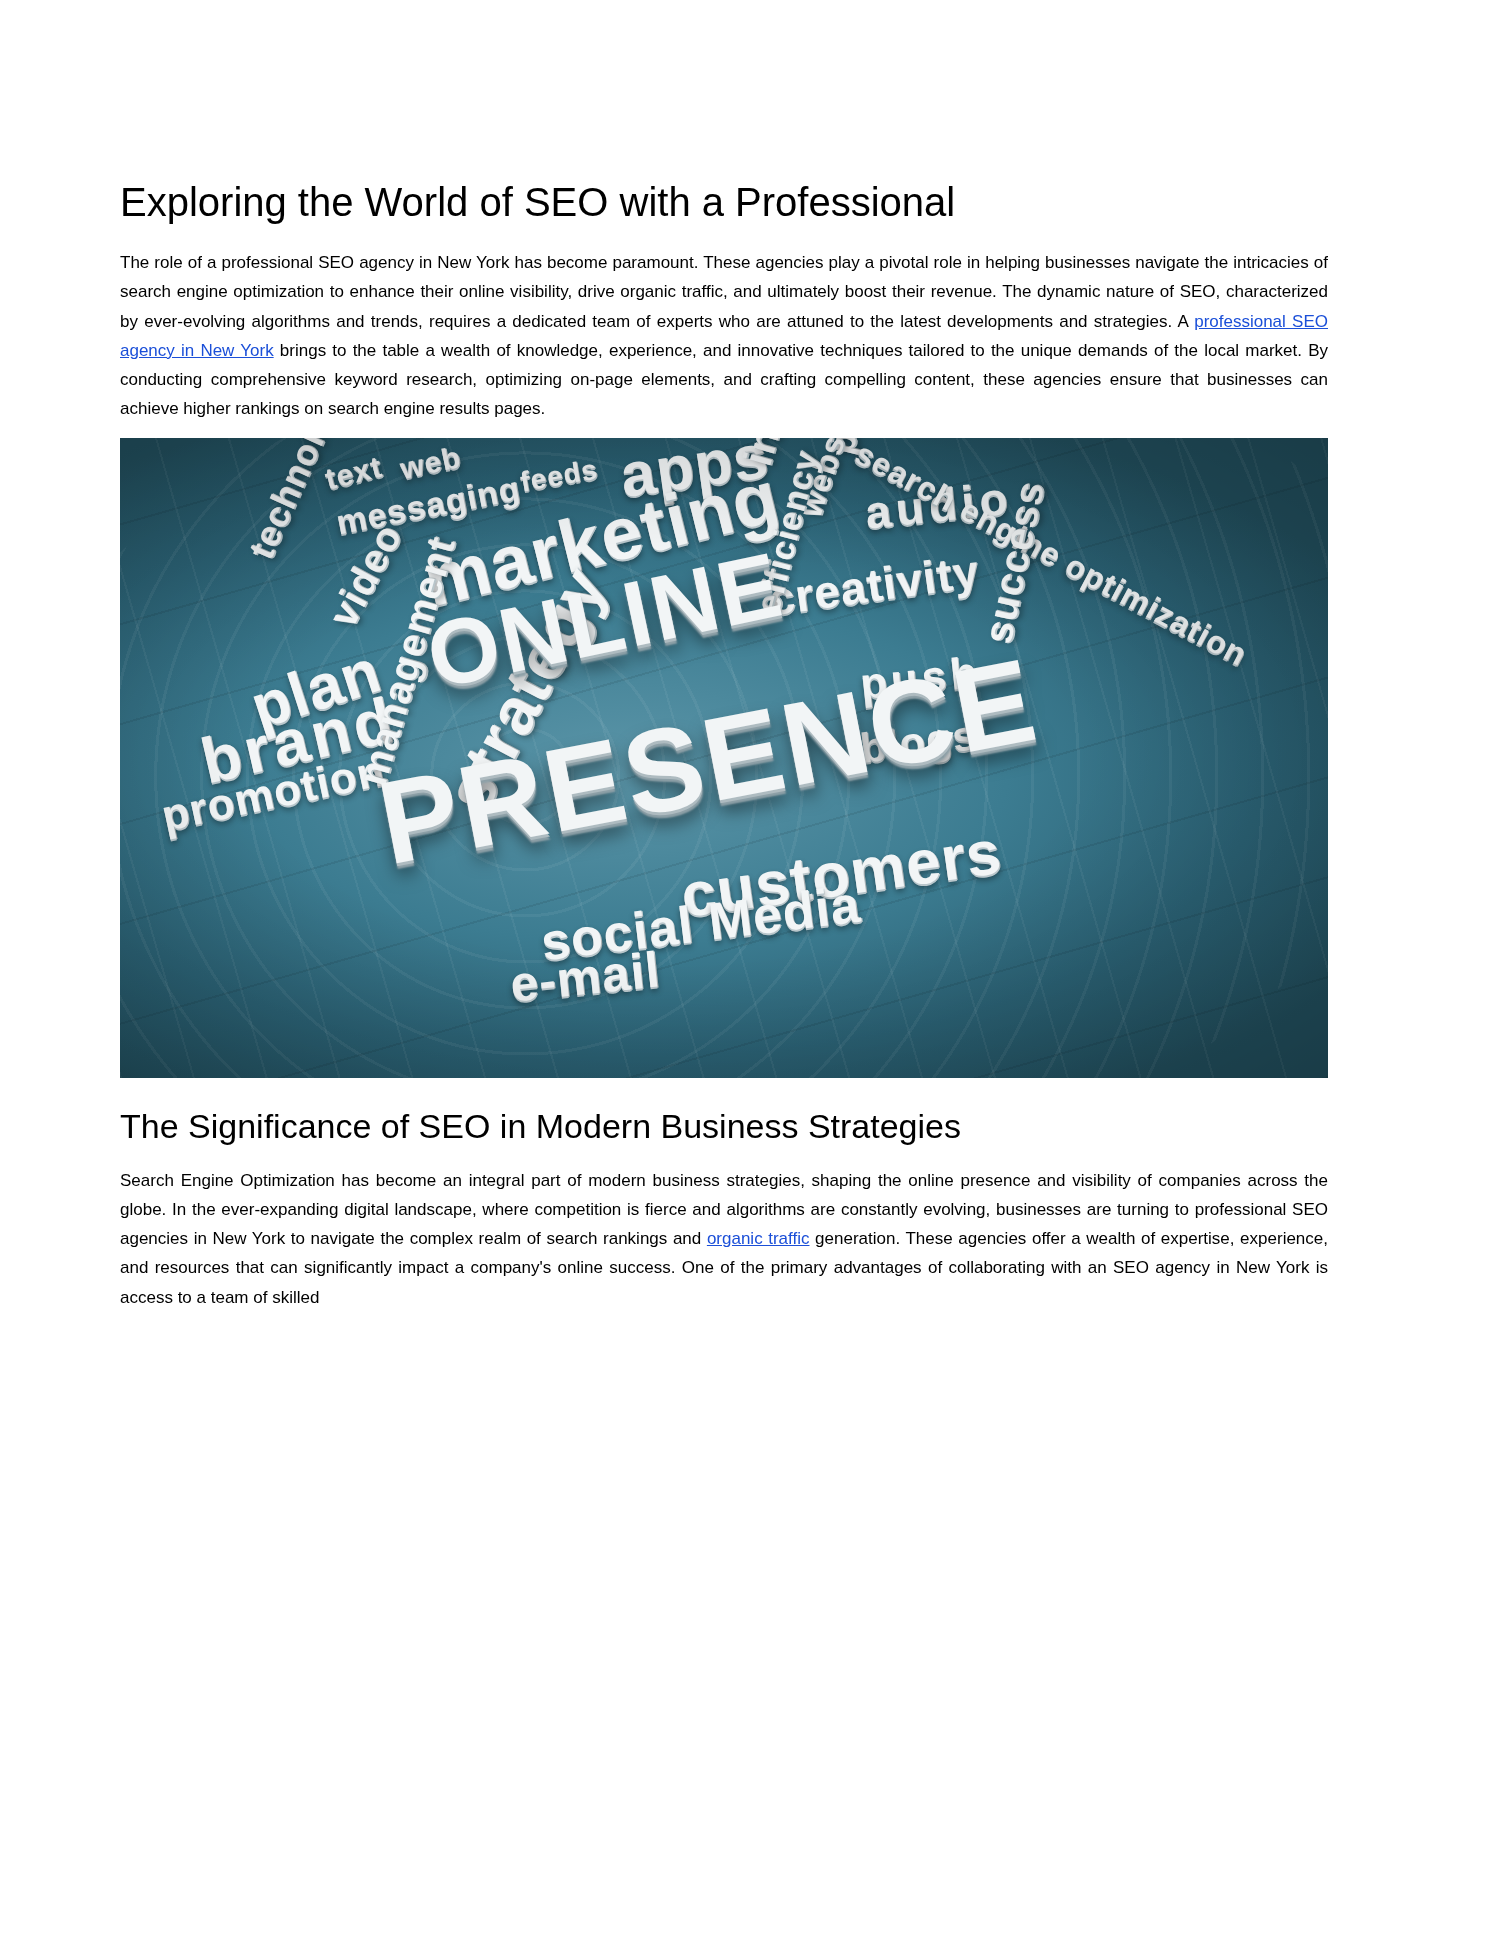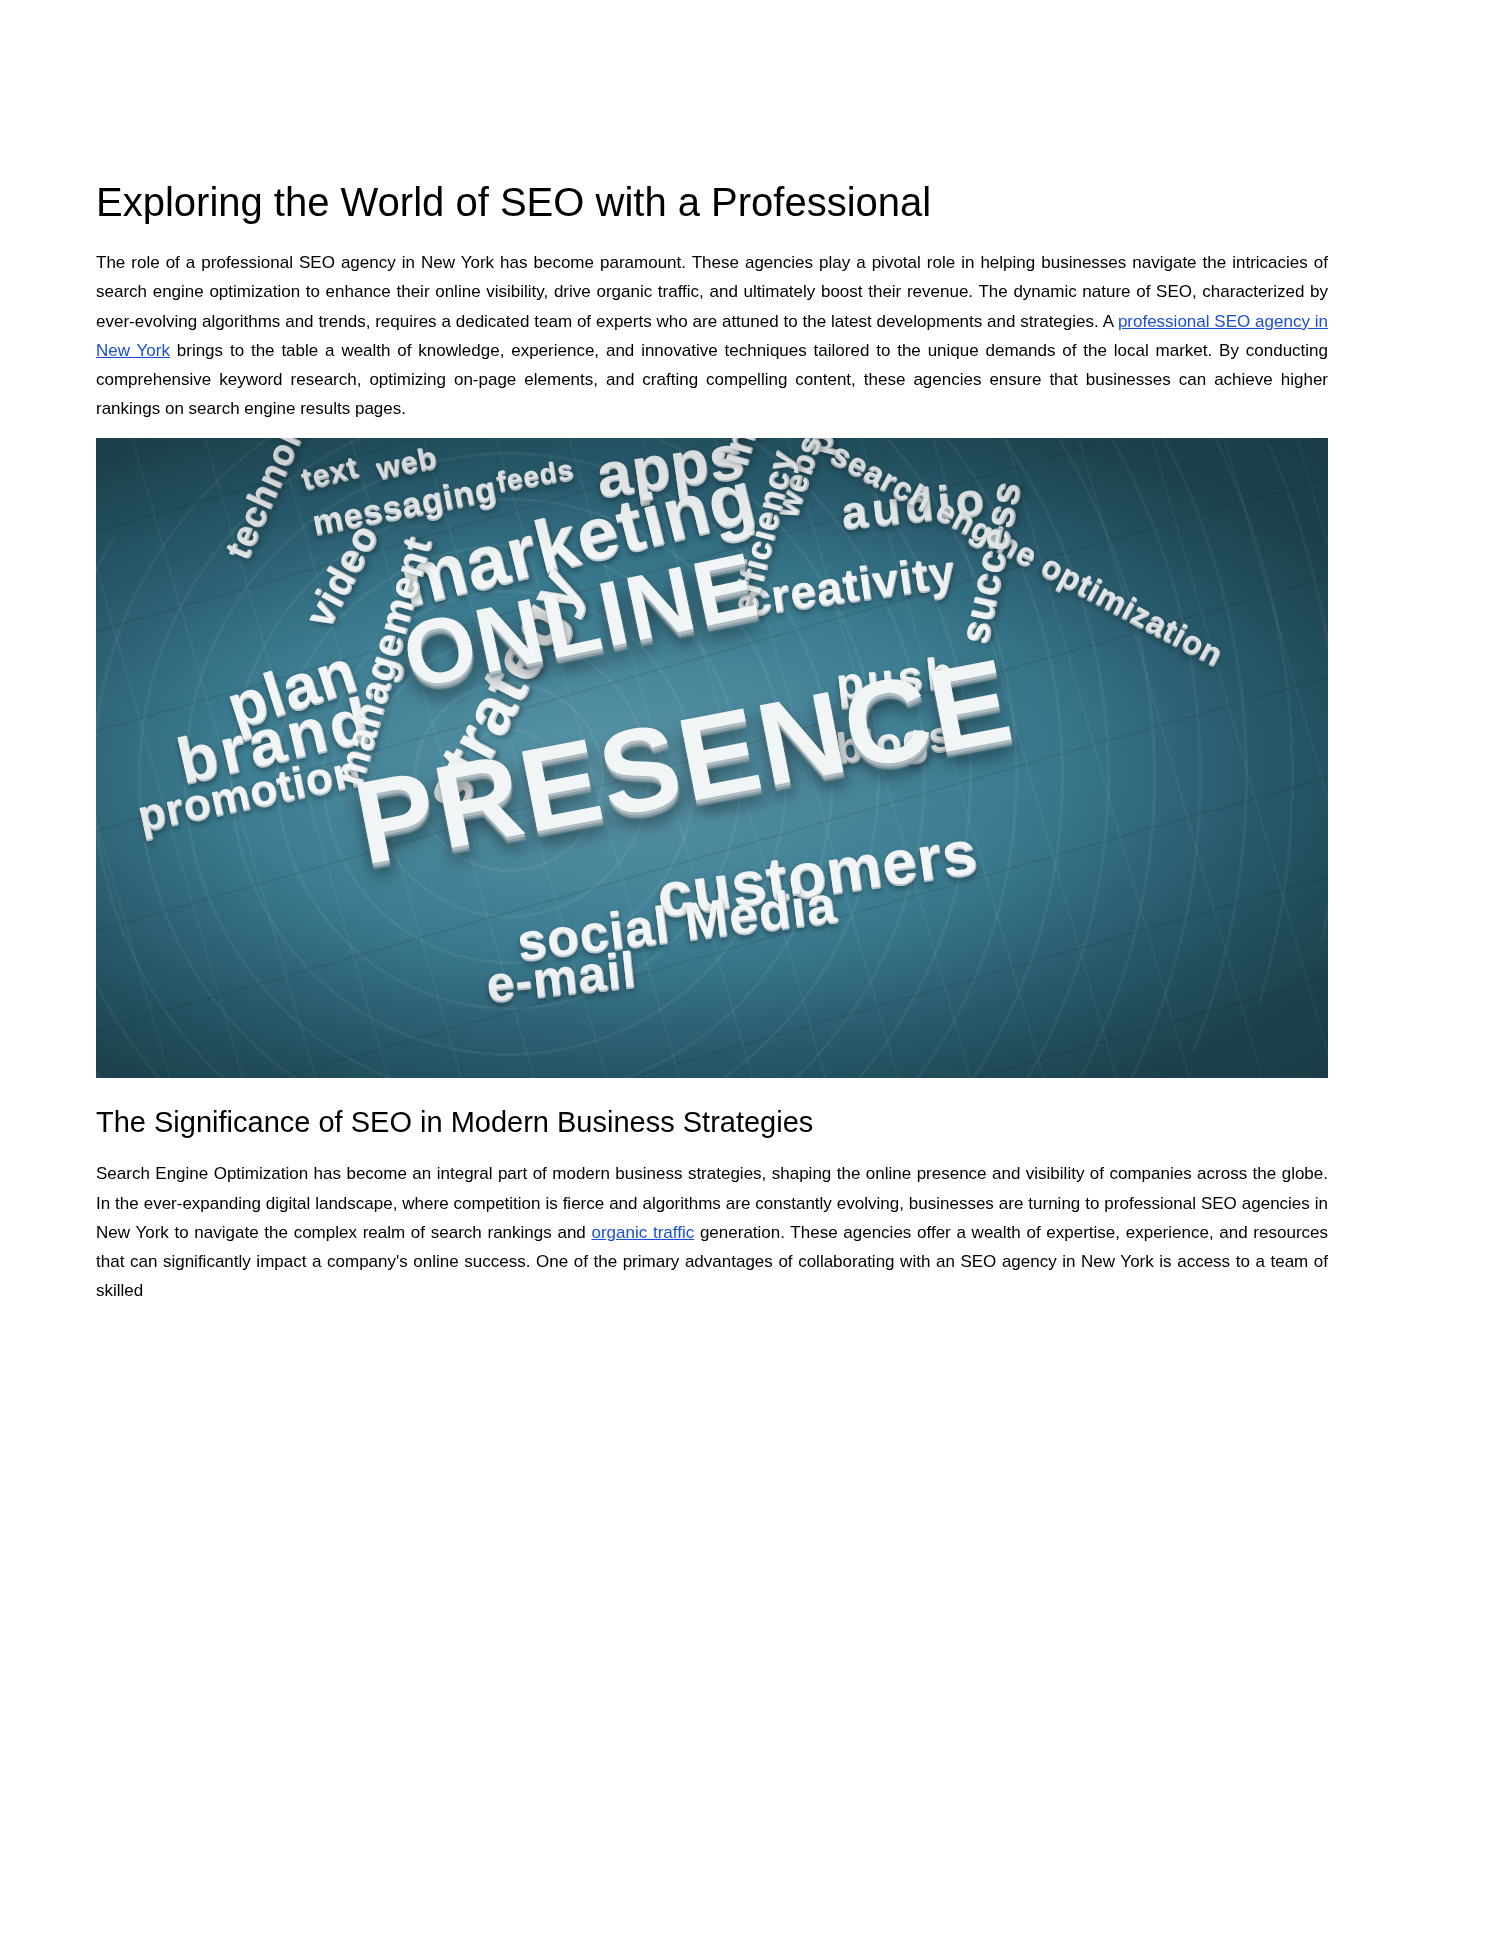--- a/index.html
+++ b/index.html
@@ -13,21 +13,21 @@
     font-family: "Liberation Sans", sans-serif;
     color: #000000;
     overflow: hidden;
   }
   .page {
     position: relative;
     width: 1500px;
     height: 1941px;
     background: #ffffff;
     box-sizing: border-box;
-    padding: 175px 172px 0 96px;
+    padding: 175px 172px 0 120px;
   }
   .doc-title {
     font-size: 40px;
     font-weight: normal;
     line-height: 1.38;
     margin: 0 0 18px 0;
     text-align: justify;
     letter-spacing: 0px;
   }
   .doc-title .line2 {
@@ -105,21 +105,21 @@
   .w-big {
     font-size: 92px;
     letter-spacing: 2px;
     text-shadow:
       0 3px 0 #aebbc0,
       0 6px 2px #8fa1a8,
       0 12px 18px rgba(0,0,0,0.5);
   }
 
   h2.section-heading {
-    font-size: 29px;
+    font-size: 34px;
     font-weight: normal;
     margin: 0 0 18px 0;
     line-height: 1.3;
   }
 </style>
 </head>
 <body>
 
 <div class="page">
 

